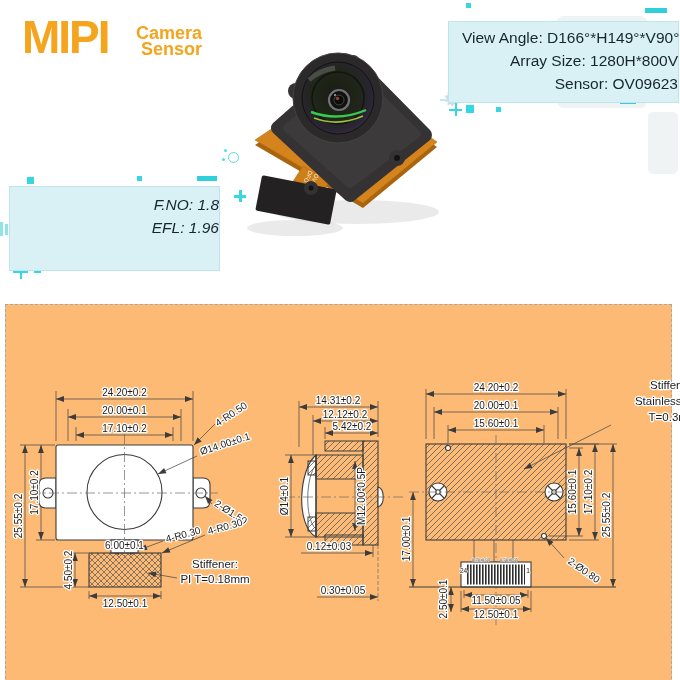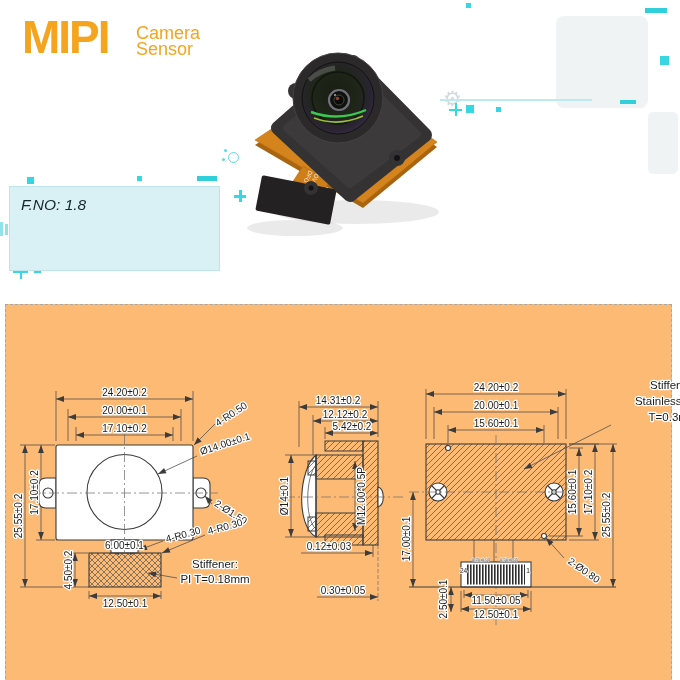--- a/index.html
+++ b/index.html
@@ -1,22 +1,22 @@
 <!DOCTYPE html>
 <html><head>
 <meta charset="utf-8">
 <style>
   html,body{margin:0;padding:0;background:#fff;}
   .page{position:relative;width:680px;height:680px;background:#fff;overflow:hidden;
-        font-family:"Liberation Sans",sans-serif;}
+        font-family:"Liberation Sans",sans-serif;text-align:right;}
   
   .brand{position:absolute;left:22px;top:14px;color:#F5A41E;font-weight:bold;
          font-size:46px;letter-spacing:-2px;line-height:46px;}
   .brand-sub{position:absolute;left:136px;top:25px;color:#F5A41E;font-size:18px;
-             line-height:16px;font-weight:400;}
+             line-height:16px;font-weight:700;}
   
   .specbox{position:absolute;background:#D9F1F5;border:1px solid #BFE4EB;
            color:#16262E;font-size:15.5px;line-height:23px;}
   .specbox .ln{white-space:pre;}
   .box-right{left:448px;top:21px;width:216px;height:76px;padding:4px 0 0 13px;}
   .box-left{left:9px;top:186px;width:198px;height:77px;padding:6px 0 0 11px;font-style:italic;}
   
   .csq,.cbar,.cline{position:absolute;}
   .csq{background:#35D7E2;}
   .cbar{background:#2FD0DC;}
@@ -150,22 +150,28 @@
       <path d="M84,52 Q95,42 110,40" fill="none" stroke="rgba(255,255,255,0.18)" stroke-width="5"></path>
       <path d="M86,84 Q113,94 141,82" fill="none" stroke="#39C94E" stroke-width="2.4"></path>
       <path d="M89,90 Q113,99 138,88" fill="none" stroke="#A7CF3A" stroke-width="1.8" opacity="0.9"></path>
       <circle cx="114" cy="72" r="10" fill="#101208" stroke="#70707E" stroke-width="2.2"></circle>
       <circle cx="114" cy="72" r="5" fill="#0B0C08" stroke="#44434E" stroke-width="1"></circle>
       <circle cx="112.5" cy="70.5" r="1.8" fill="#93402F"></circle>
       <circle cx="110" cy="67" r="1" fill="#CFD0D8" opacity="0.8"></circle>
     </g>
   </svg>
 
+  <div class="specbox box-right">
+    <div class="ln">View Angle: D166°*H149°*V90°</div>
+    <div class="ln">Array Size: 1280H*800V</div>
+    <div class="ln">Sensor: OV09623</div>
+  </div>
   <div class="specbox box-left">
     <div class="ln">F.NO: 1.8</div>
+    <div class="ln">EFL: 1.96</div>
   </div>
 
   <div class="frame">
 
     <svg class="dwg" style="left:5px;top:72px;" width="250" height="250" viewBox="0 0 250 250">
 
       <path class="xl" d="M45,64 V14 M182,64 V14 M57,64 V32 M170,64 V32 M65,64 V50 M162,64 V50"></path>
       <path class="xl" d="M44,68 H9 M78,210 H9 M44,163 H25 M77,176 H58 M78,214 V222 M150,214 V222"></path>
 
       <line class="xl" x1="45" y1="22" x2="182" y2="22" marker-start="url(#ar)" marker-end="url(#ar)"></line>

